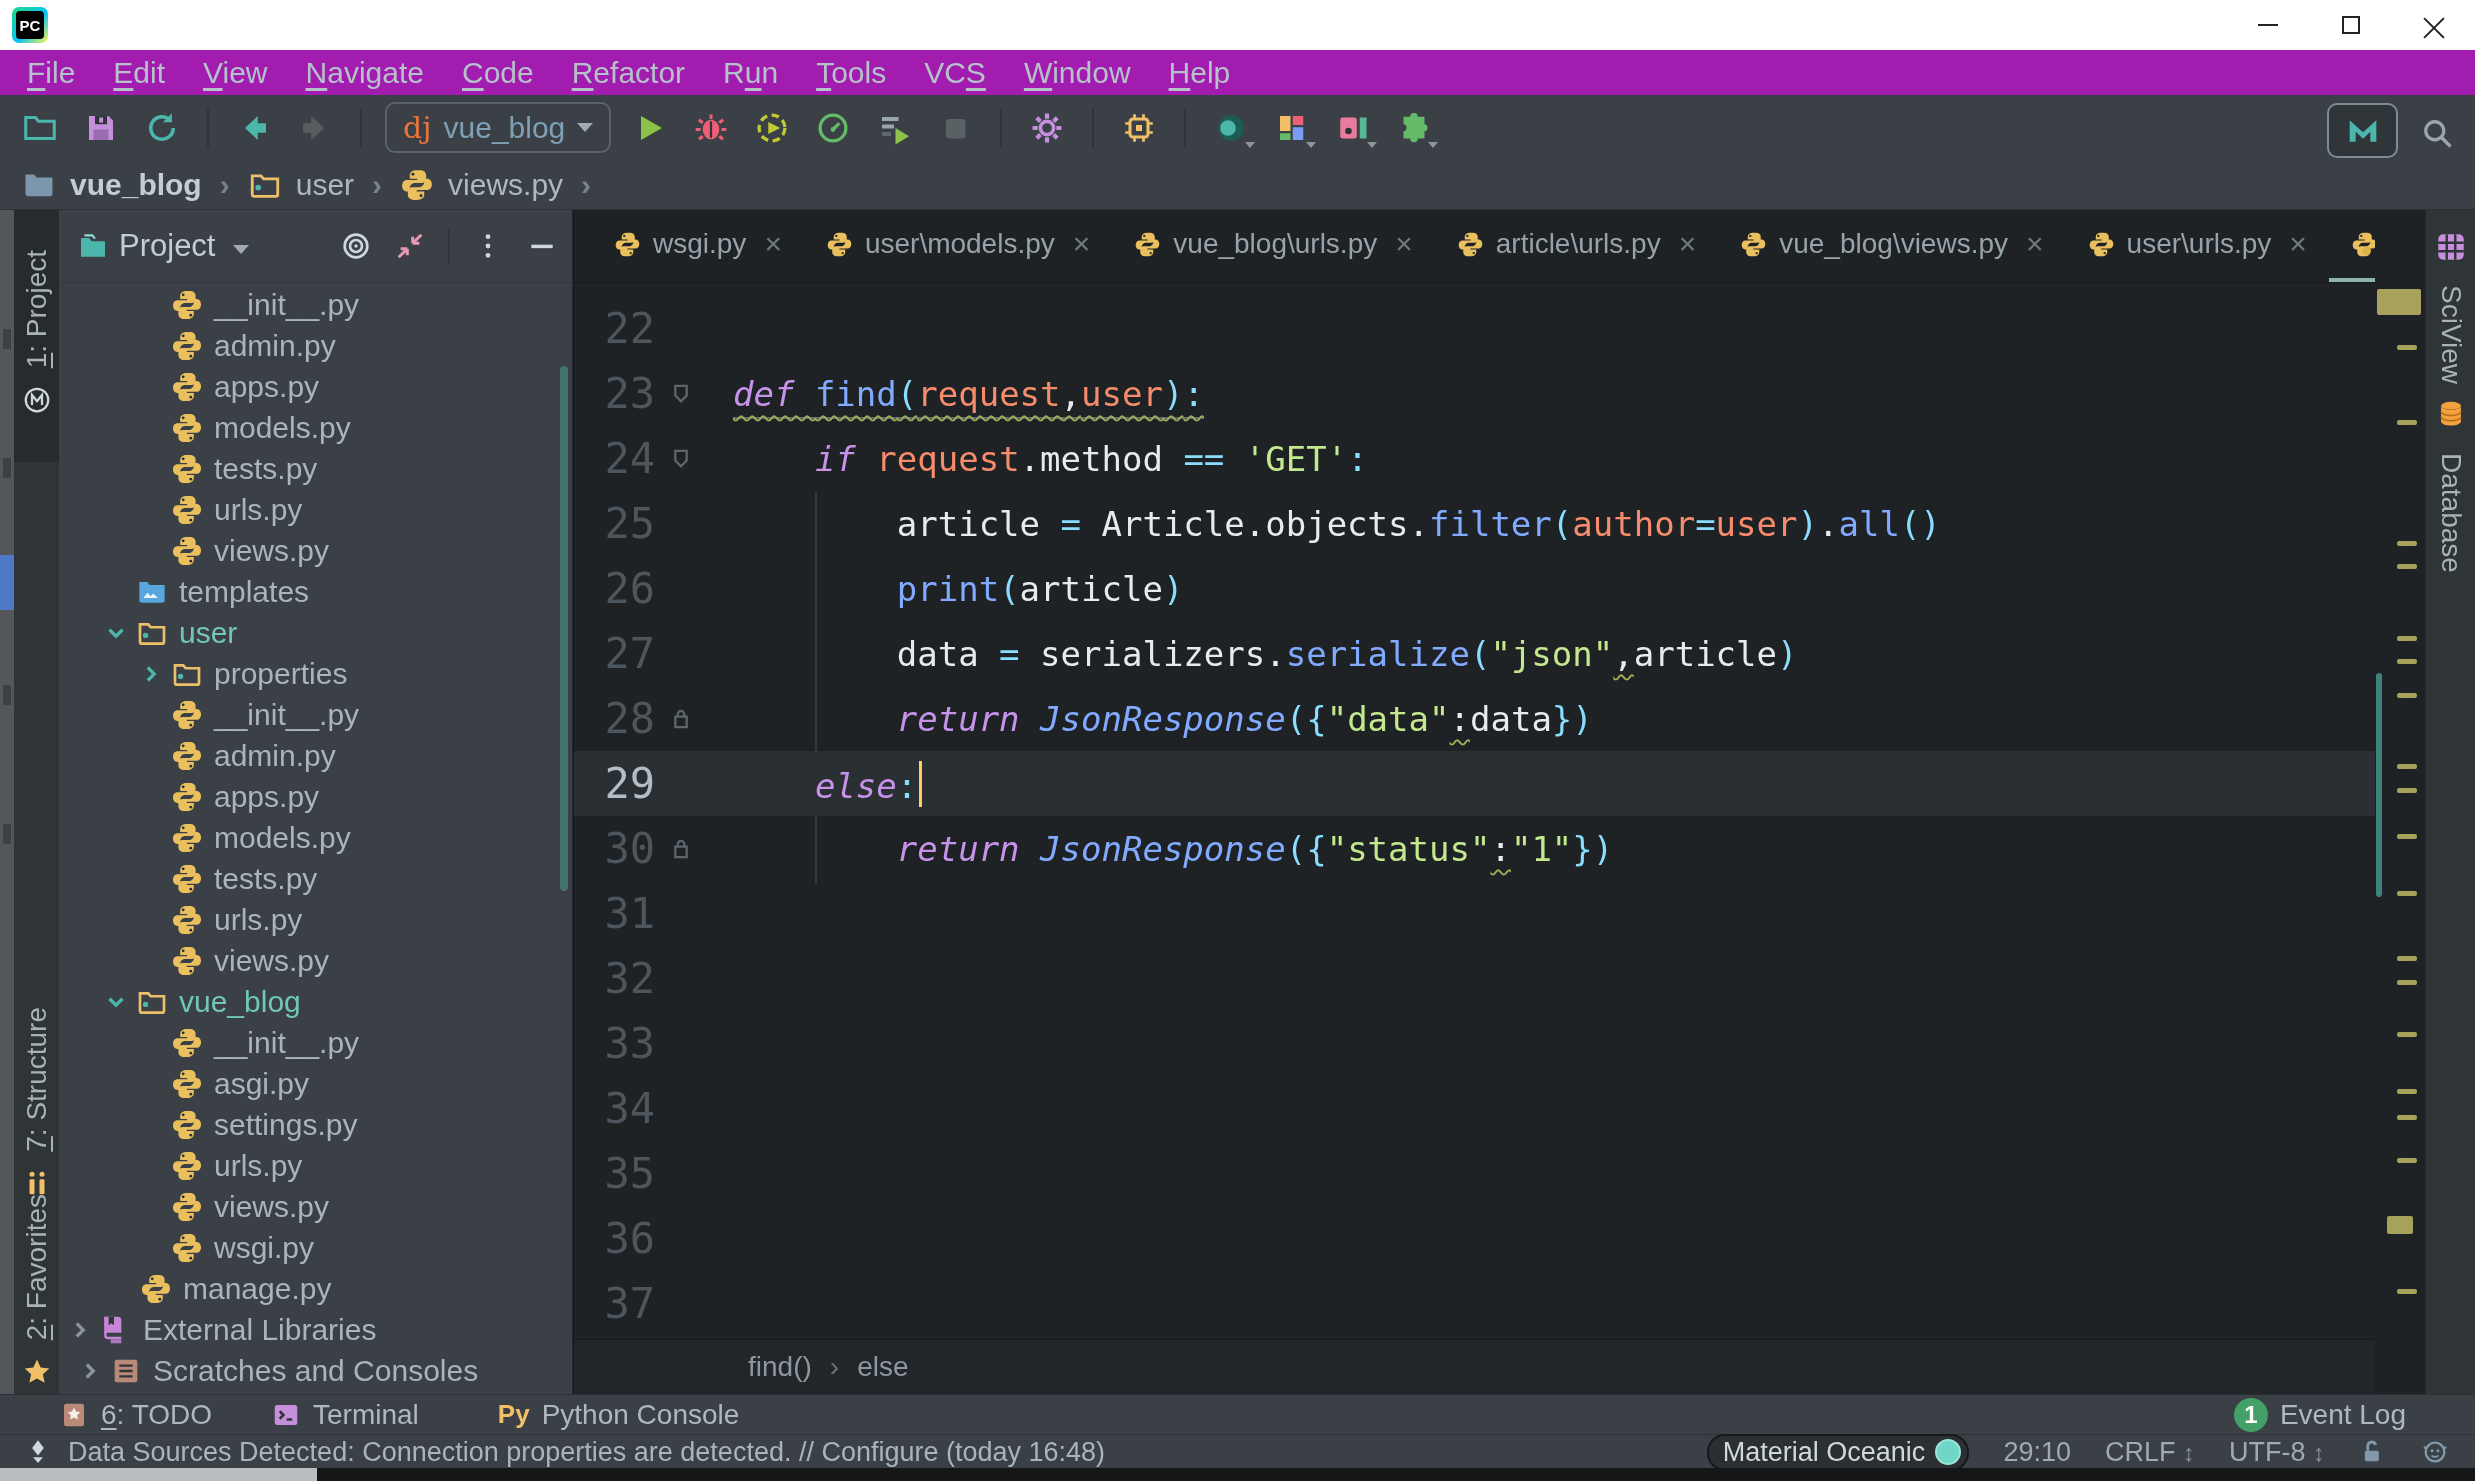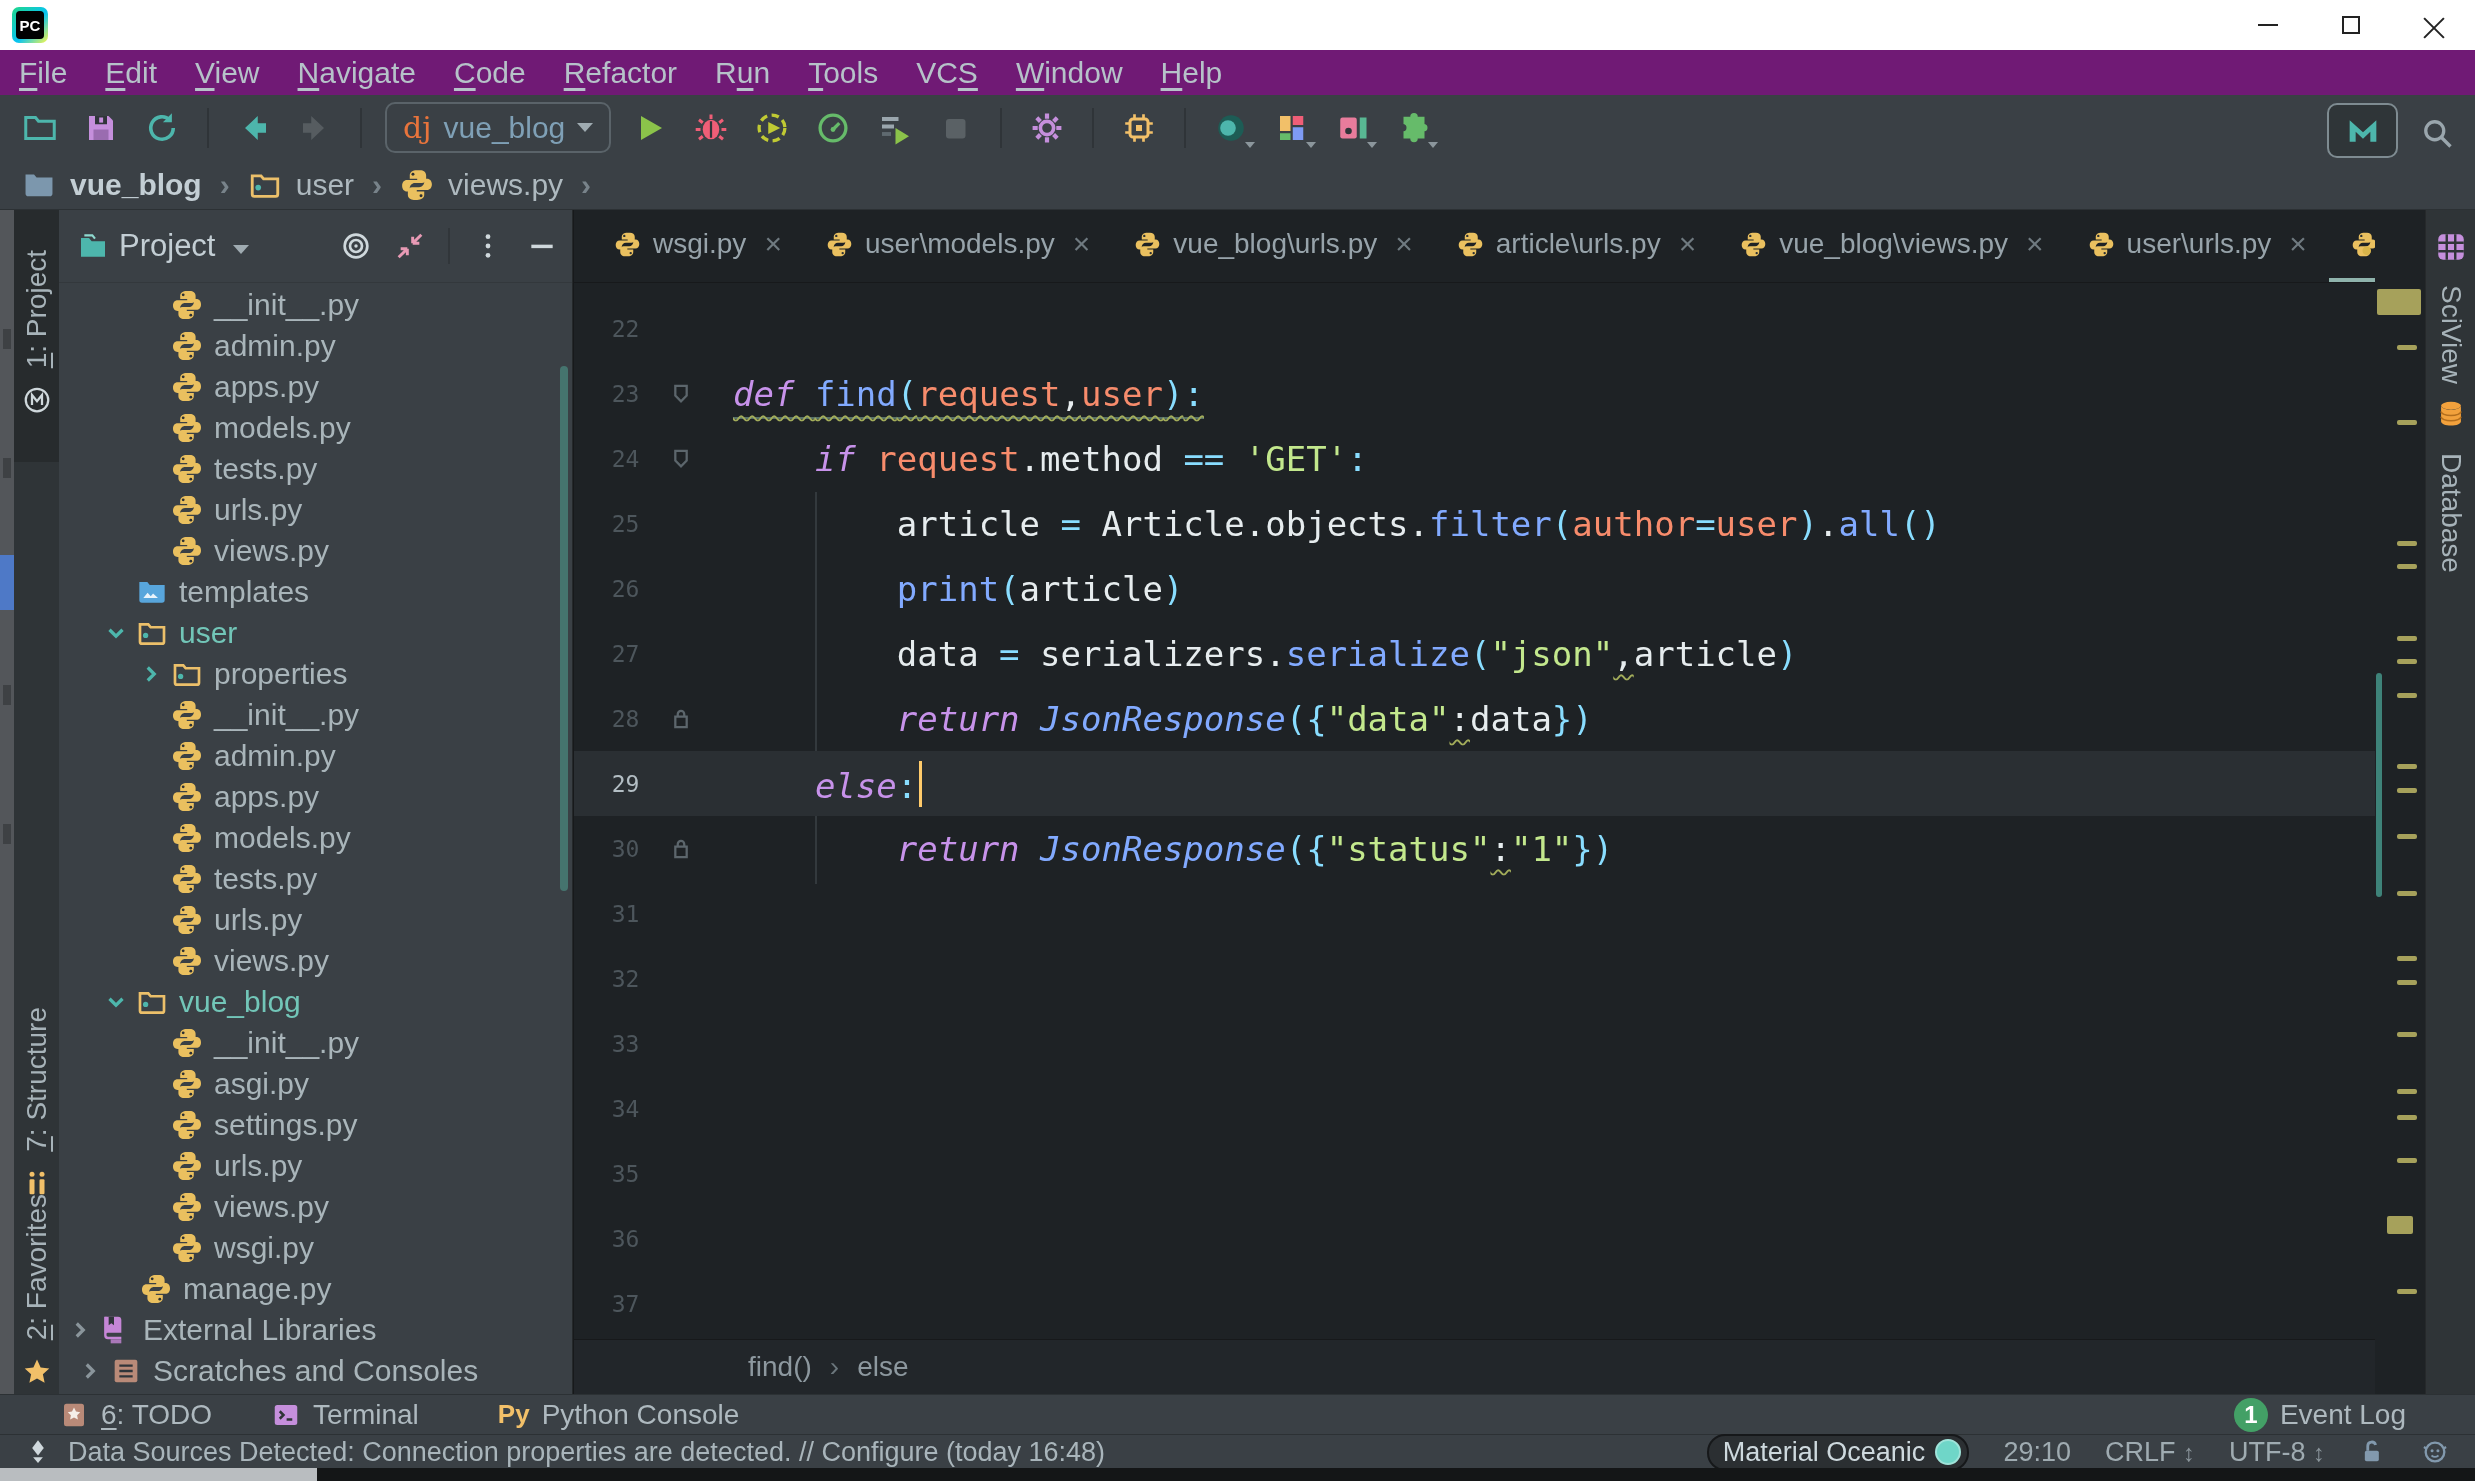--- a/index.html
+++ b/index.html
@@ -18,22 +18,22 @@
   #win-controls { margin-left:auto; display:flex; height:50px; }
   .wbtn { width:83px; height:50px; display:flex; align-items:center; justify-content:center; }
   .glyph-min { width:20px; height:2px; background:#222; }
   .glyph-max { width:18px; height:18px; border:2px solid #222; }
   .glyph-close { position:relative; width:20px; height:20px; }
   .glyph-close:before,.glyph-close:after { content:""; position:absolute; left:9px; top:-1px;
     width:2px; height:28px; background:#222; }
   .glyph-close:before { transform:rotate(45deg); } .glyph-close:after { transform:rotate(-45deg); }
 
   
-  #menubar { position:absolute; left:0; top:50px; width:2475px; height:46px; background:#701a75;
-    border-bottom:1px solid #2c3134; display:flex; align-items:center; padding-left:0; }
+  #menubar { position:absolute; left:0; top:50px; width:2475px; height:46px; background:#a21caf;
+    border-bottom:1px solid #2c3134; display:flex; align-items:center; padding-left:8px; }
   .mitem { color:#b6c2c9; font-size:30px; padding:0 19px; }
   .mitem u { text-decoration:underline; text-underline-offset:5px; }
 
   #toolbar { position:absolute; left:0; top:95px; width:2475px; height:65px; background:#3a4045;
     display:flex; align-items:center; padding-left:18px; gap:17px; }
   .tbtn { width:44px; height:48px; display:flex; align-items:center; justify-content:center; position:relative; }
   .tbtn svg { width:36px; height:36px; }
   .tsep { width:2px; height:40px; background:#2f3438; margin:0 6px; }
   .dd-ind:after { content:""; position:absolute; right:-2px; bottom:4px; width:0; height:0;
     border-left:5px solid transparent; border-right:5px solid transparent; border-top:6px solid #8b969c; }
@@ -109,22 +109,22 @@
   .tab .tclose { color:#6f7a80; font-size:30px; margin-left:6px; }
   .tab.active { color:#d8e2e6; border-bottom-color:#8fb3ac; }
   #more-tabs { position:absolute; right:-46px; top:24px; display:flex; align-items:center; gap:8px; }
   #more-tabs .dots { color:#d8b44a; font-size:30px; letter-spacing:2px; font-weight:bold; }
   #more-tabs .cnt { color:#97a3aa; font-size:27px; }
 
   #codearea { position:absolute; left:0; top:73px; right:0; bottom:55px; overflow:hidden;
     font-family:"DejaVu Sans Mono", monospace; font-size:34px; padding-top:13px; }
   .cl { display:flex; align-items:center; height:65px; position:relative; }
   .cl.cur { background:#2a2f33; }
-  .ln { display:inline-block; width:59px; margin-left:22px; text-align:center; color:#4d565c;
-    font-size:23px; flex:none; }
+  .ln { display:inline-block; width:59px; margin-left:22px; text-align:right; color:#4d565c;
+    font-size:42px; flex:none; }
   .cl.cur .ln { color:#b3bec4; }
   .gut { width:51px; display:inline-flex; justify-content:center; flex:none; }
   .gut svg { width:26px; height:26px; }
   .code { margin-left:27px; white-space:pre; }
   .tk-kw { color:#c792ea; font-style:italic; }
   .tk-fn { color:#82aaff; }
   .tk-fni { color:#82aaff; font-style:italic; }
   .tk-param { color:#f78c6c; }
   .tk-str { color:#c3e88d; }
   .tk-op { color:#89ddff; }

